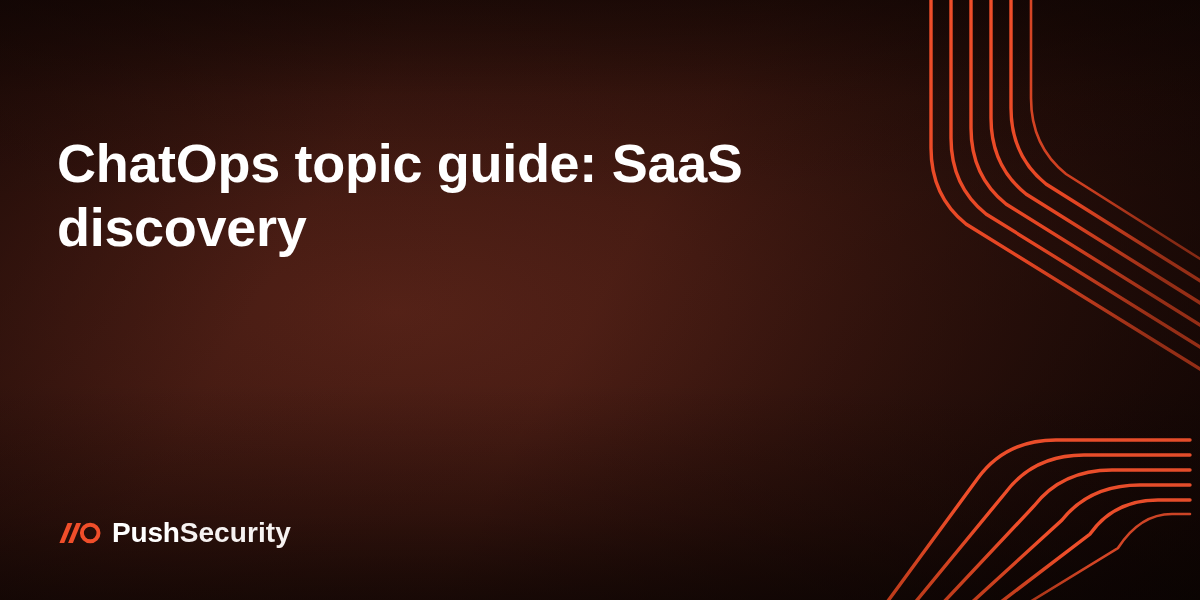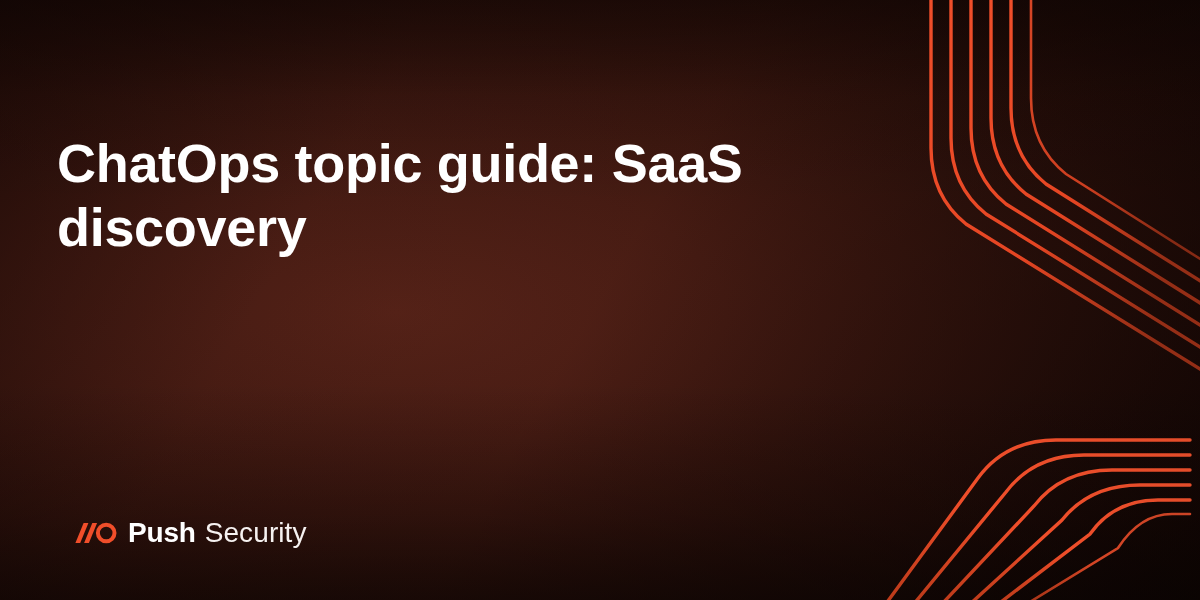--- a/index.html
+++ b/index.html
@@ -92,46 +92,45 @@
     margin: 0;
     font-size: 27px;
     line-height: 1.42;
     font-weight: 400;
     letter-spacing: 0.05px;
     color: #f3eceb;
   }
 
   .logo {
     position: absolute;
-    left: 16px;
+    left: 0px;
     top: 516px;
     display: flex;
     align-items: center;
     height: 34px;
   }
   .logo-mark {
     display: block;
     width: 44px;
     height: 24px;
     margin-right: 11px;
   }
   .logo-push {
     font-size: 28px;
     font-weight: 700;
     color: #ffffff;
     letter-spacing: -0.2px;
     line-height: 1;
   }
   .logo-security {
     font-size: 28px;
-    font-weight: 400;
+    font-weight: 700;
     color: #f6f2f1;
     letter-spacing: 0.1px;
     line-height: 1;
-    margin-left: 9px;
   }
 </style>
 </head>
 <body>
 
 <div class="card">
 
   <div class="bg-base"></div>
   <div class="bg-vignette"></div>
   <div class="bg-topfade"></div>

